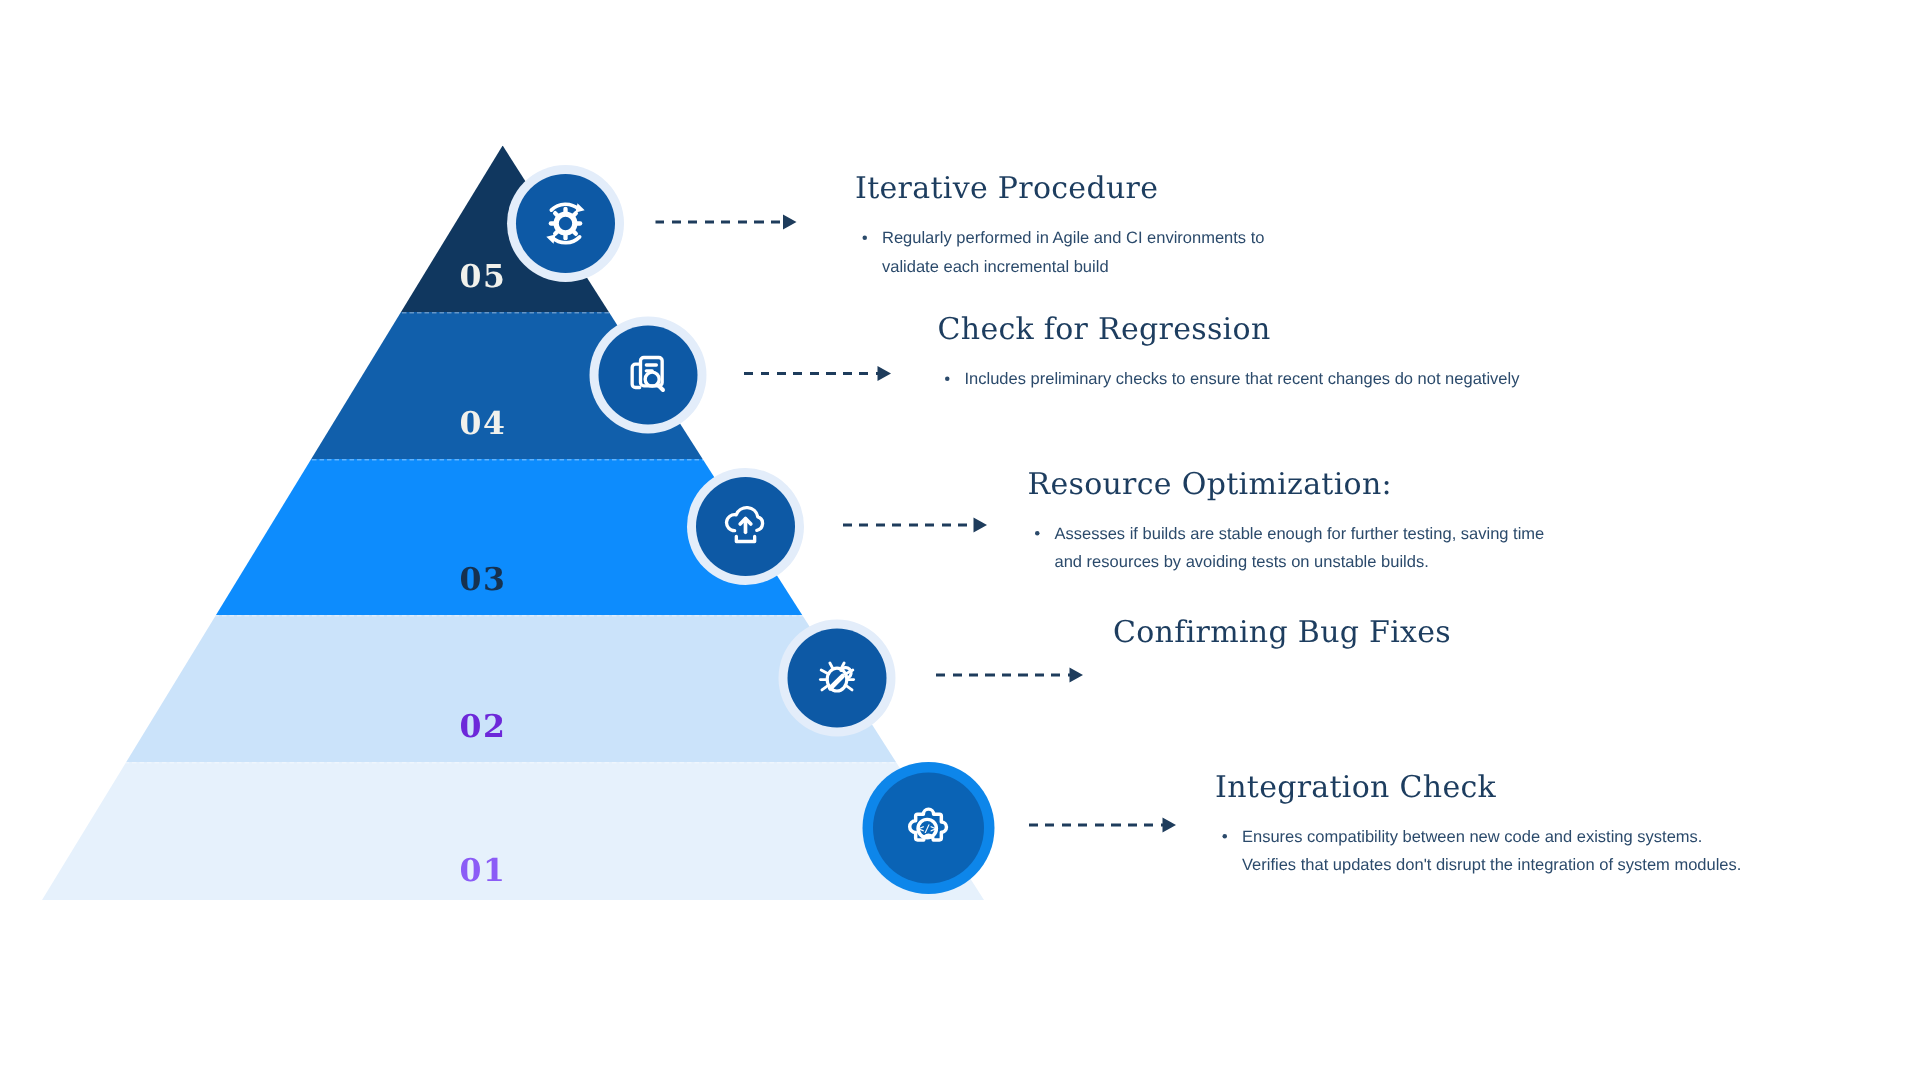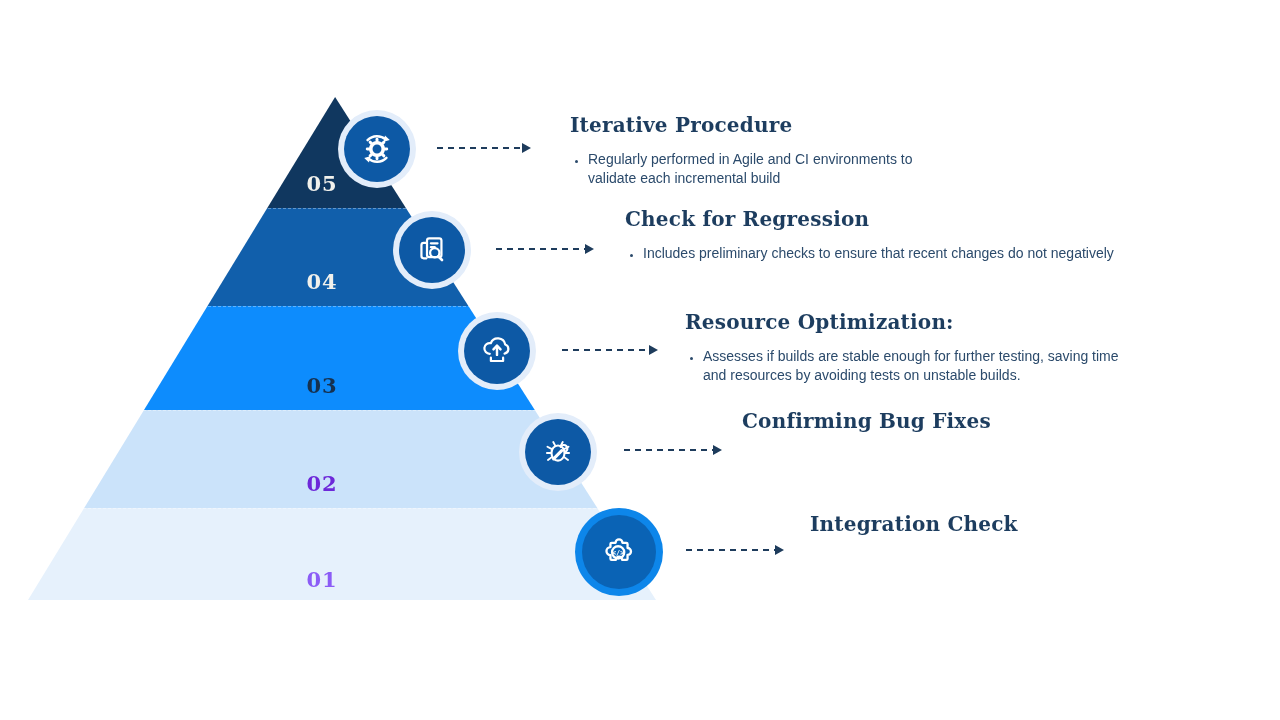--- a/index.html
+++ b/index.html
@@ -36,26 +36,26 @@
     background:repeating-linear-gradient(90deg,var(--arrow) 0 6px,transparent 6px 11px);
   }
   .arrow::after{
     content:"";position:absolute;right:-8px;top:-4px;width:0;height:0;
     border-left:9px solid var(--arrow);
     border-top:5px solid transparent;border-bottom:5px solid transparent;
   }
   
   .section{position:absolute;}
   .section h2{
-    margin:0;font-family:"DejaVu Serif",serif;font-weight:700;font-size:20px;
+    margin:0;font-family:"DejaVu Serif",serif;font-weight:400;font-size:20px;
     line-height:26px;color:var(--heading);letter-spacing:.2px;white-space:nowrap;
   }
   .bullets{margin:12px 0 0 0;padding-left:18px;list-style:disc;}
   .bullets li{
-    font-size:14px;line-height:19px;color:var(--body);
+    font-size:11px;line-height:19px;color:var(--body);
   }
   .bullets li::marker{color:var(--body);font-size:11px;}
   .bullets .bl{display:block;}
 </style>
 </head>
 <body>
 
 <div id="stage" style="background: rgb(255, 255, 255);">
 
   <div id="pyramid">
@@ -174,15 +174,21 @@
       </li>
     </ul>
   </div>
 
   <div class="section" style="left:742px;top:408px;">
     <h2>Confirming Bug Fixes</h2>
   </div>
 
   <div class="section" style="left:810px;top:511px;">
     <h2>Integration Check</h2>
+    <ul class="bullets">
+      <li>
+        <span class="bl">Ensures compatibility between new code and existing systems.</span>
+        <span class="bl">Verifies that updates don't disrupt the integration of system modules.</span>
+      </li>
+    </ul>
   </div>
 
 </div>
 
 </body></html>

